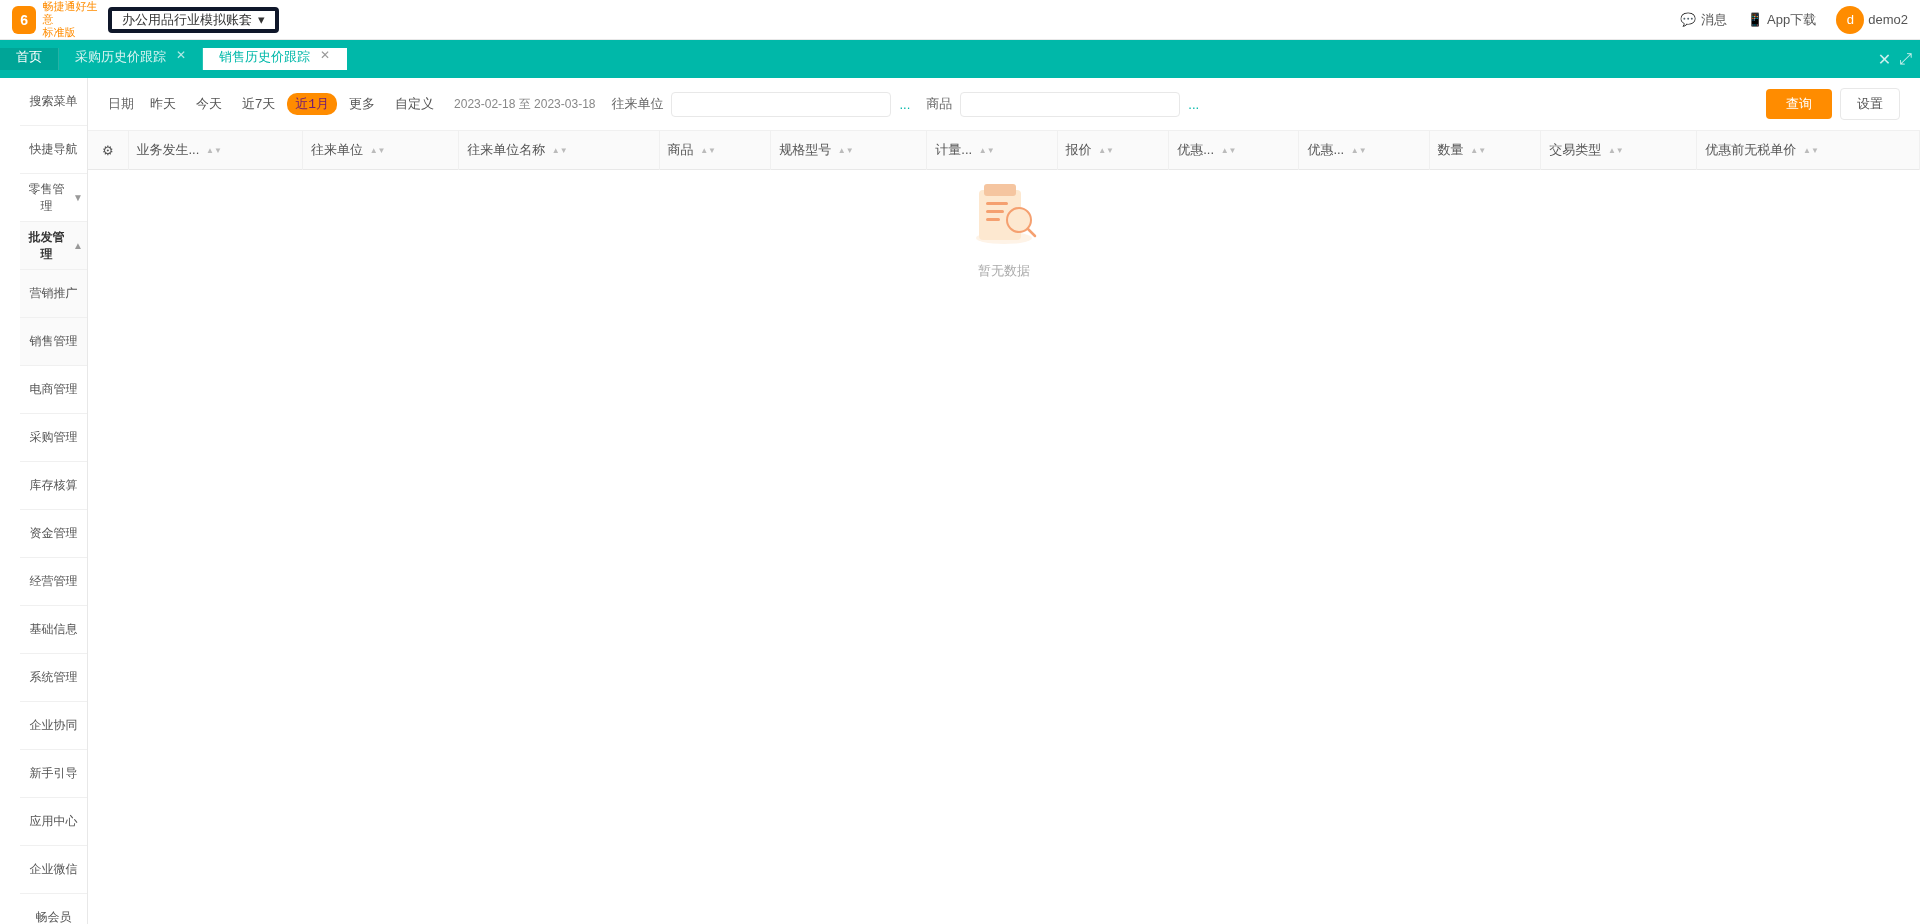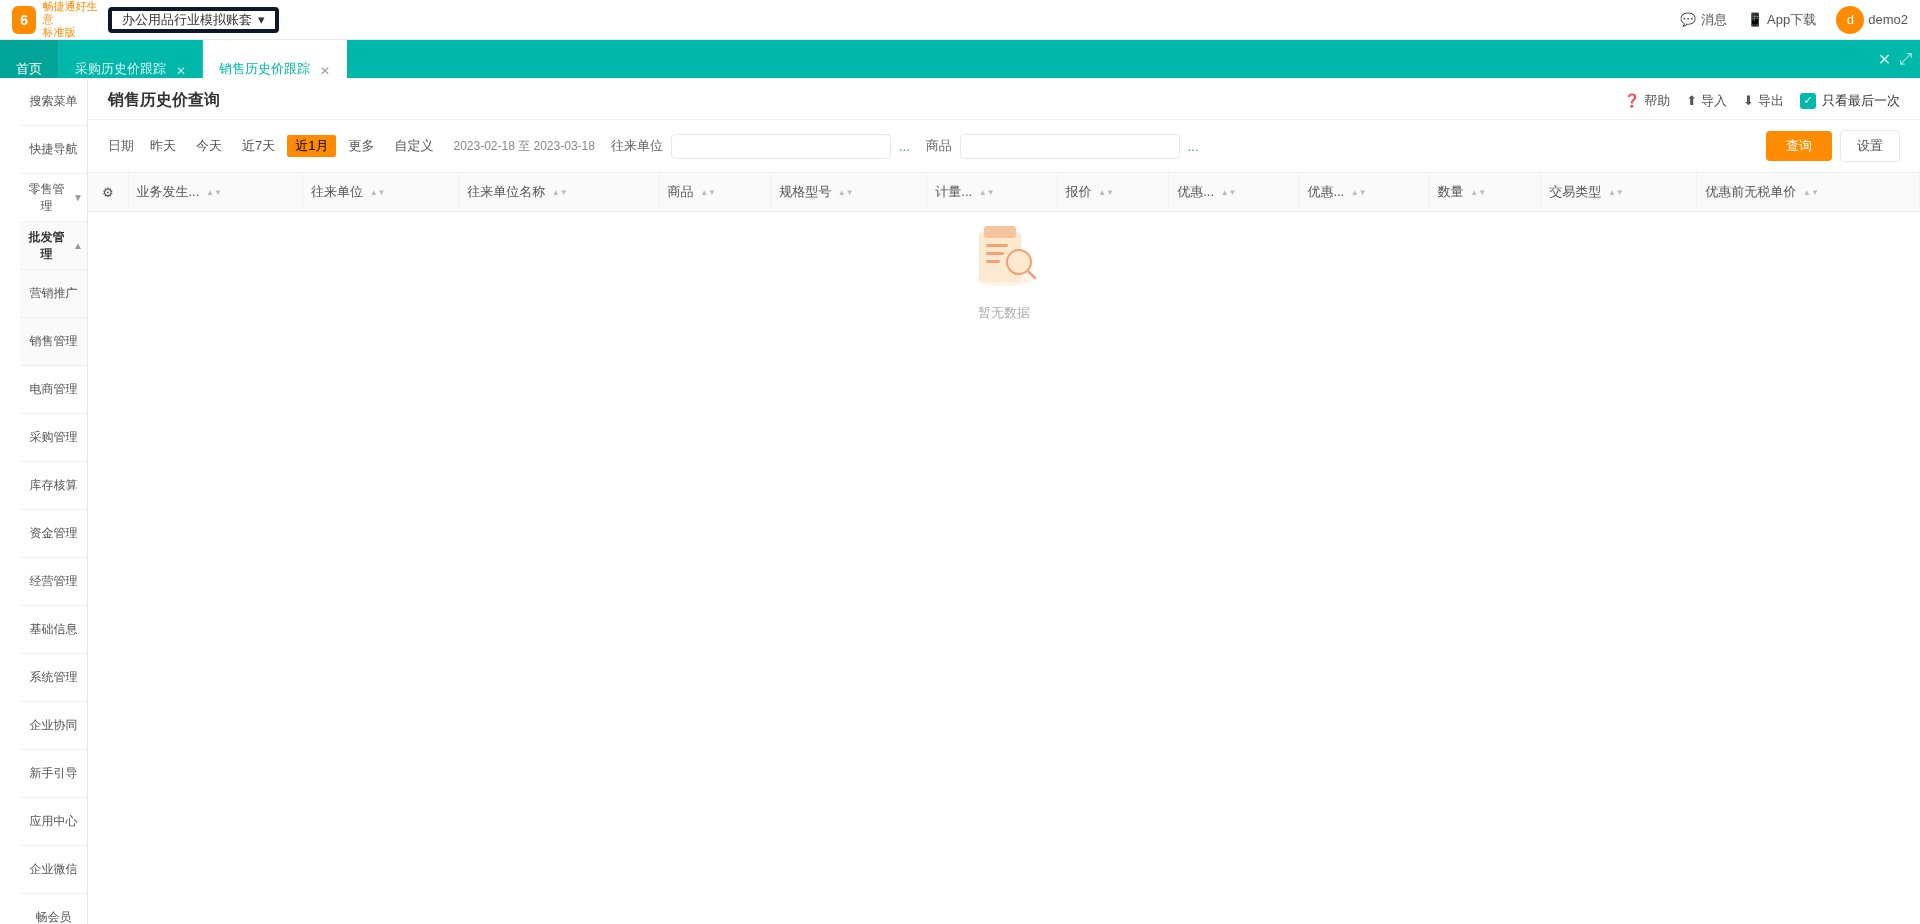--- a/index.html
+++ b/index.html
@@ -59,22 +59,22 @@
     
     .tab-bar {
       height: 38px;
       background: #00b8a9;
       display: flex;
       align-items: center;
       flex-shrink: 0;
       padding: 0 0;
     }
     .tab-item {
-      height: 38px;
-      display: flex; align-items: flex-end;
+      height: 22px;
+      display: flex; align-items: flex-start;
       padding: 0 16px;
       cursor: pointer;
       font-size: 13px;
       color: rgba(255,255,255,0.85);
       gap: 6px;
       border-right: 1px solid rgba(255,255,255,0.15);
       white-space: nowrap;
     }
     .tab-item.active {
       background: #fff;
@@ -214,22 +214,23 @@
     }
     .date-opt {
       padding: 2px 8px;
       border-radius: 3px;
       cursor: pointer;
       font-size: 13px;
       color: #555;
     }
     .date-opt.active {
       background: #ff8c00;
-      color: #000000;
-      border-radius: 2px;
+      color: #701a75;
+      border-radius: 10px;
+      font-family: Liberation Mono, monospace;
     }
     .date-range-text { font-size: 12px; color: #888; margin-left: 4px; }
     .filter-input {
       border: 1px solid #e8e8e8;
       border-radius: 4px;
       padding: 4px 8px;
       font-size: 13px;
       color: #333;
       width: 220px;
       outline: none;
@@ -413,41 +414,20 @@
       <span>企业微信</span>
     </div>
     <div class="sidebar-item">
       <span>畅会员</span>
     </div>
   </div>
 
   <div class="content">
     <div class="page-content">
 
-      <div class="page-header">
-        <div class="page-title">销售历史价查询</div>
-        <div class="page-header-actions">
-          <div class="header-action-btn">
-            <span>❓</span>
-            <span>帮助</span>
-          </div>
-          <div class="header-action-btn">
-            <span>⬆</span>
-            <span>导入</span>
-          </div>
-          <div class="header-action-btn">
-            <span>⬇</span>
-            <span>导出</span>
-          </div>
-          <div class="only-last-toggle">
-            <div class="toggle-checkbox">✓</div>
-            <span>只看最后一次</span>
-          </div>
-        </div>
-      </div>
 
       <div class="filter-bar">
         <div class="filter-group">
           <span class="filter-label">日期</span>
           <div class="date-options">
             <span class="date-opt">昨天</span>
             <span class="date-opt">今天</span>
             <span class="date-opt">近7天</span>
             <span class="date-opt active">近1月</span>
             <span class="date-opt">更多</span>

